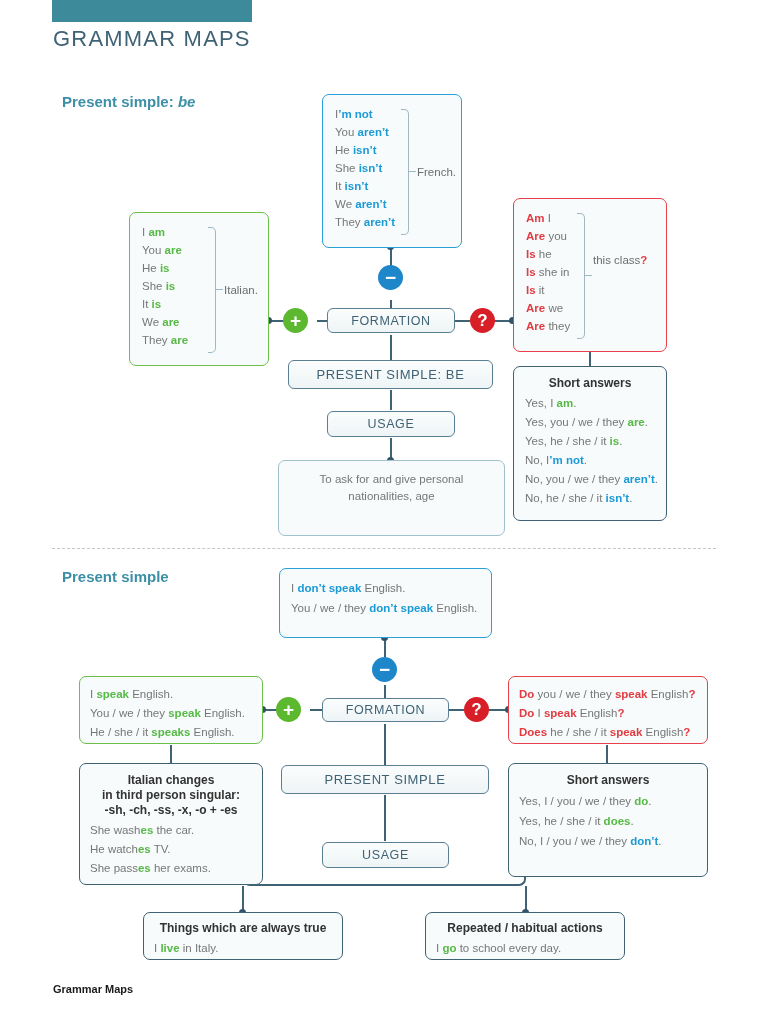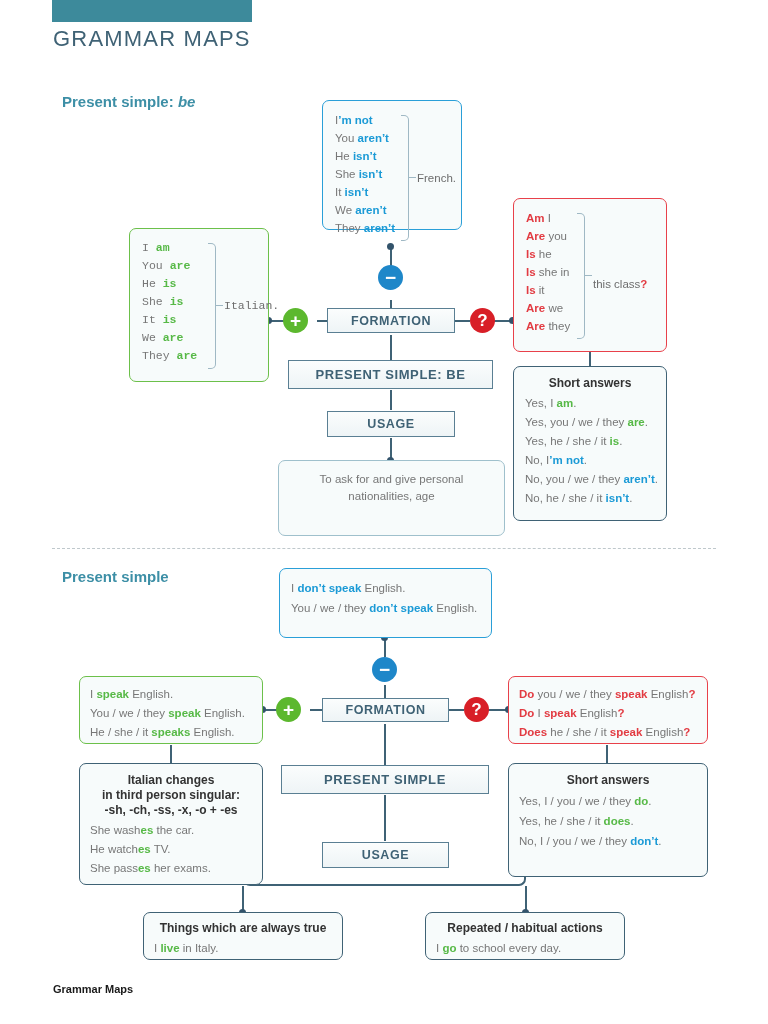--- a/index.html
+++ b/index.html
@@ -40,23 +40,23 @@
 
   
   .brace{position:absolute;box-sizing:border-box;border:1.6px solid #9fb8c4;
     border-left:none;border-radius:0 5px 5px 0;width:8px;}
   .tail{position:absolute;font-size:11.5px;color:#6d6d6d;white-space:nowrap;}
   .tail-dash{position:absolute;height:0;border-top:1.4px solid #9fb8c4;width:7px;}
 
   
   .node{position:absolute;box-sizing:border-box;
     background:linear-gradient(#fbfdfd,#eef4f6);
-    border:1.6px solid #5a7f93;border-radius:0;
+    border:1.6px solid #5a7f93;border-radius:6px;
     display:flex;align-items:center;justify-content:center;
-    font-size:12.5px;letter-spacing:.6px;color:#3f6275;font-weight:bold;}
+    font-size:12.5px;letter-spacing:.6px;color:#3f6275;font-weight:normal;}
   .node.big{font-size:13px;}
 
   
   .badge{position:absolute;border-radius:50%;display:flex;align-items:center;
     justify-content:center;color:#fff;font-weight:bold;}
   .badge.plus{background:#5cb82e;width:25px;height:25px;font-size:19px;}
   .badge.minus{background:#1e87c9;width:25px;height:25px;font-size:19px;}
   .badge.quest{background:#d81f27;width:25px;height:25px;font-size:17px;}
 
   
@@ -94,36 +94,36 @@
   <div class="lineH" style="left:494px;top:320px;width:18px;"></div>
   <div class="dot" style="left:265px;top:317px;"></div>
   <div class="dot" style="left:509px;top:317px;"></div>
   <div class="dot" style="left:387px;top:243px;"></div>
   <div class="lineV" style="left:390px;top:335px;height:25px;"></div>
   <div class="lineV" style="left:390px;top:390px;height:20px;"></div>
   <div class="lineV" style="left:390px;top:438px;height:22px;"></div>
   <div class="dot" style="left:387px;top:457px;"></div>
   <div class="lineV" style="left:589px;top:338px;height:28px;"></div>
 
-  <div class="box blue" style="left:322px;top:100px;width:140px;height:130px;">
+  <div class="box blue" style="left:322px;top:94px;width:140px;height:154px;">
     <div class="rows" style="padding:10px 12px 0 12px;">
       <div class="r"><span>I</span><span class="b-blue">’m not</span></div>
       <div class="r"><span>You</span> <span class="b-blue">aren’t</span></div>
       <div class="r"><span>He</span> <span class="b-blue">isn’t</span></div>
       <div class="r"><span>She</span> <span class="b-blue">isn’t</span></div>
       <div class="r"><span>It</span> <span class="b-blue">isn’t</span></div>
       <div class="r"><span>We</span> <span class="b-blue">aren’t</span></div>
       <div class="r"><span>They</span> <span class="b-blue">aren’t</span></div>
     </div>
     <div class="brace" style="left:78px;top:14px;height:126px;"></div>
     <div class="tail-dash" style="left:86px;top:76px;"></div>
     <div class="tail" style="left:94px;top:68px;">French.</div>
   </div>
 
-  <div class="box green" style="left:129px;top:228px;width:140px;height:154px;font-family:Liberation Mono, monospace;">
+  <div class="box green" style="left:129px;top:212px;width:140px;height:154px;">
     <div class="rows" style="padding:10px 12px 0 12px;">
       <div class="r"><span>I</span> <span class="b-green">am</span></div>
       <div class="r"><span>You</span> <span class="b-green">are</span></div>
       <div class="r"><span>He</span> <span class="b-green">is</span></div>
       <div class="r"><span>She</span> <span class="b-green">is</span></div>
       <div class="r"><span>It</span> <span class="b-green">is</span></div>
       <div class="r"><span>We</span> <span class="b-green">are</span></div>
       <div class="r"><span>They</span> <span class="b-green">are</span></div>
     </div>
     <div class="brace" style="left:78px;top:14px;height:126px;"></div>
@@ -136,21 +136,21 @@
       <div class="r"><span class="b-red">Am</span> <span>I</span></div>
       <div class="r"><span class="b-red">Are</span> <span>you</span></div>
       <div class="r"><span class="b-red">Is</span> <span>he</span></div>
       <div class="r"><span class="b-red">Is</span> <span>she in</span></div>
       <div class="r"><span class="b-red">Is</span> <span>it</span></div>
       <div class="r"><span class="b-red">Are</span> <span>we</span></div>
       <div class="r"><span class="b-red">Are</span> <span>they</span></div>
     </div>
     <div class="brace" style="left:63px;top:14px;height:126px;"></div>
     <div class="tail-dash" style="left:71px;top:76px;"></div>
-    <div class="tail" style="left:79px;top:76px;text-align:right;">
+    <div class="tail" style="left:79px;top:52px;text-align:right;">
       <span>this class</span><span class="b-red">?</span>
     </div>
   </div>
 
   <div class="box slate" style="left:513px;top:366px;width:154px;height:155px;">
     <div class="rows" style="padding:8px 11px 0 11px;line-height:19px;">
       <span class="heading">Short answers</span>
       <div class="r"><span>Yes, I </span><span class="b-green">am</span><span>.</span></div>
       <div class="r"><span>Yes, you / we / they </span><span class="b-green">are</span><span>.</span></div>
       <div class="r"><span>Yes, he / she / it </span><span class="b-green">is</span><span>.</span></div>

